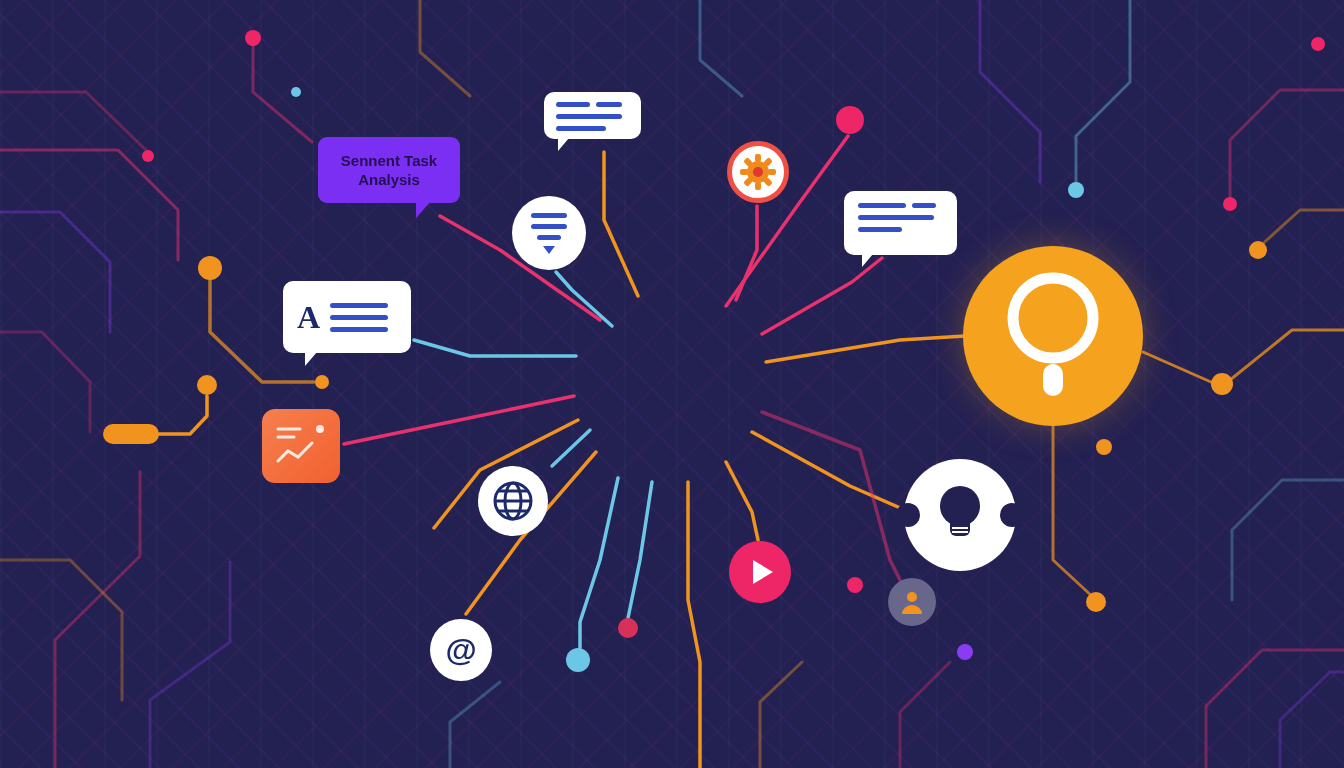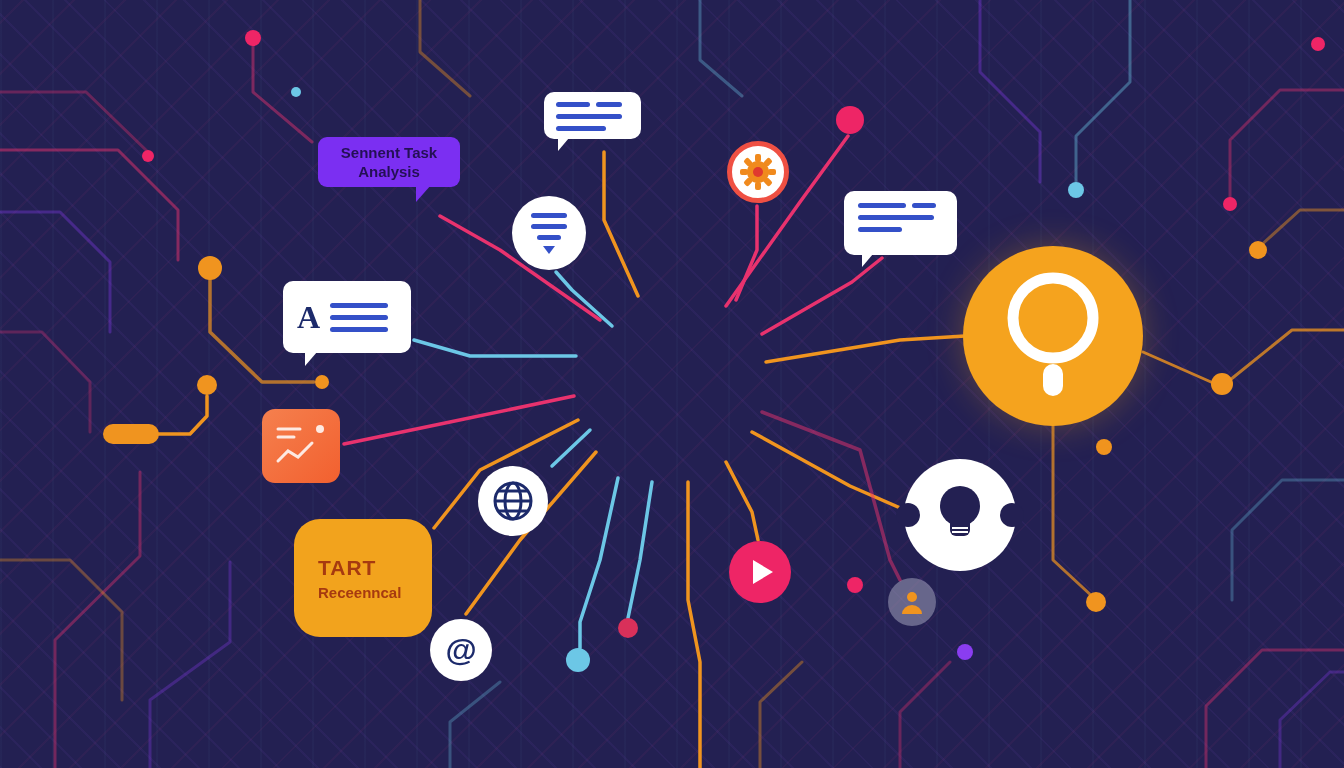--- a/index.html
+++ b/index.html
@@ -21,21 +21,21 @@
     box-shadow:0 0 40px rgba(238,37,102,0.35); z-index:5; }
   .center-node .label { color:#fff; font-size:64px; font-weight:bold; letter-spacing:3px; }
 
   
   .bubble { background:#fff; border-radius:10px; z-index:4; }
   .tail { position:absolute; width:0; height:0; }
   .blue-line { background:#3450c8; height:5px; border-radius:3px; }
   .line-rows { display:flex; flex-direction:column; gap:7px; }
   .line-row { display:flex; gap:6px; }
 
-  .purple-bubble { left:318px; top:137px; width:142px; height:50px; background:#7b2ff2;
+  .purple-bubble { left:318px; top:137px; width:142px; height:66px; background:#7b2ff2;
     border-radius:9px; flex-direction:column; z-index:4; }
   .purple-bubble .txt { color:#241055; font-size:15px; font-weight:bold; line-height:1.3; text-align:center; }
   .purple-bubble .tail { bottom:-15px; left:98px; border-top:17px solid #7b2ff2; border-right:15px solid transparent; }
 
   .bubble-top { left:544px; top:92px; width:97px; height:47px; padding:10px 12px;
     align-items:flex-start; justify-content:flex-start; }
   .bubble-top .tail { bottom:-12px; left:14px; border-top:13px solid #fff; border-right:11px solid transparent; }
 
   .bubble-circle { left:512px; top:196px; width:74px; height:74px; border-radius:50%;
     background:#fff; flex-direction:column; gap:6px; z-index:4; }
@@ -212,24 +212,20 @@
     <svg width="58" height="54" viewBox="0 0 58 54">
       <g stroke="#ffffff" stroke-width="3" stroke-linecap="round" fill="none" opacity="0.85">
         <line x1="6" y1="10" x2="28" y2="10"></line>
         <line x1="6" y1="18" x2="22" y2="18"></line>
         <polyline points="6,42 16,32 26,38 40,24"></polyline>
       </g>
       <circle cx="48" cy="10" r="4" fill="#ffffff" opacity="0.85"></circle>
     </svg>
   </div>
 
-  <div class="node tart-node">
-    <div class="t1">TART</div>
-    <div class="t2">Receenncal</div>
-  </div>
 
   <div class="node circle globe-node">
     <svg width="46" height="46" viewBox="0 0 46 46">
       <g stroke="#1c2a6b" stroke-width="3" fill="none">
         <circle cx="23" cy="23" r="18"></circle>
         <ellipse cx="23" cy="23" rx="8" ry="18"></ellipse>
         <line x1="5" y1="23" x2="41" y2="23"></line>
         <line x1="8" y1="13" x2="38" y2="13"></line>
         <line x1="8" y1="33" x2="38" y2="33"></line>
       </g>

